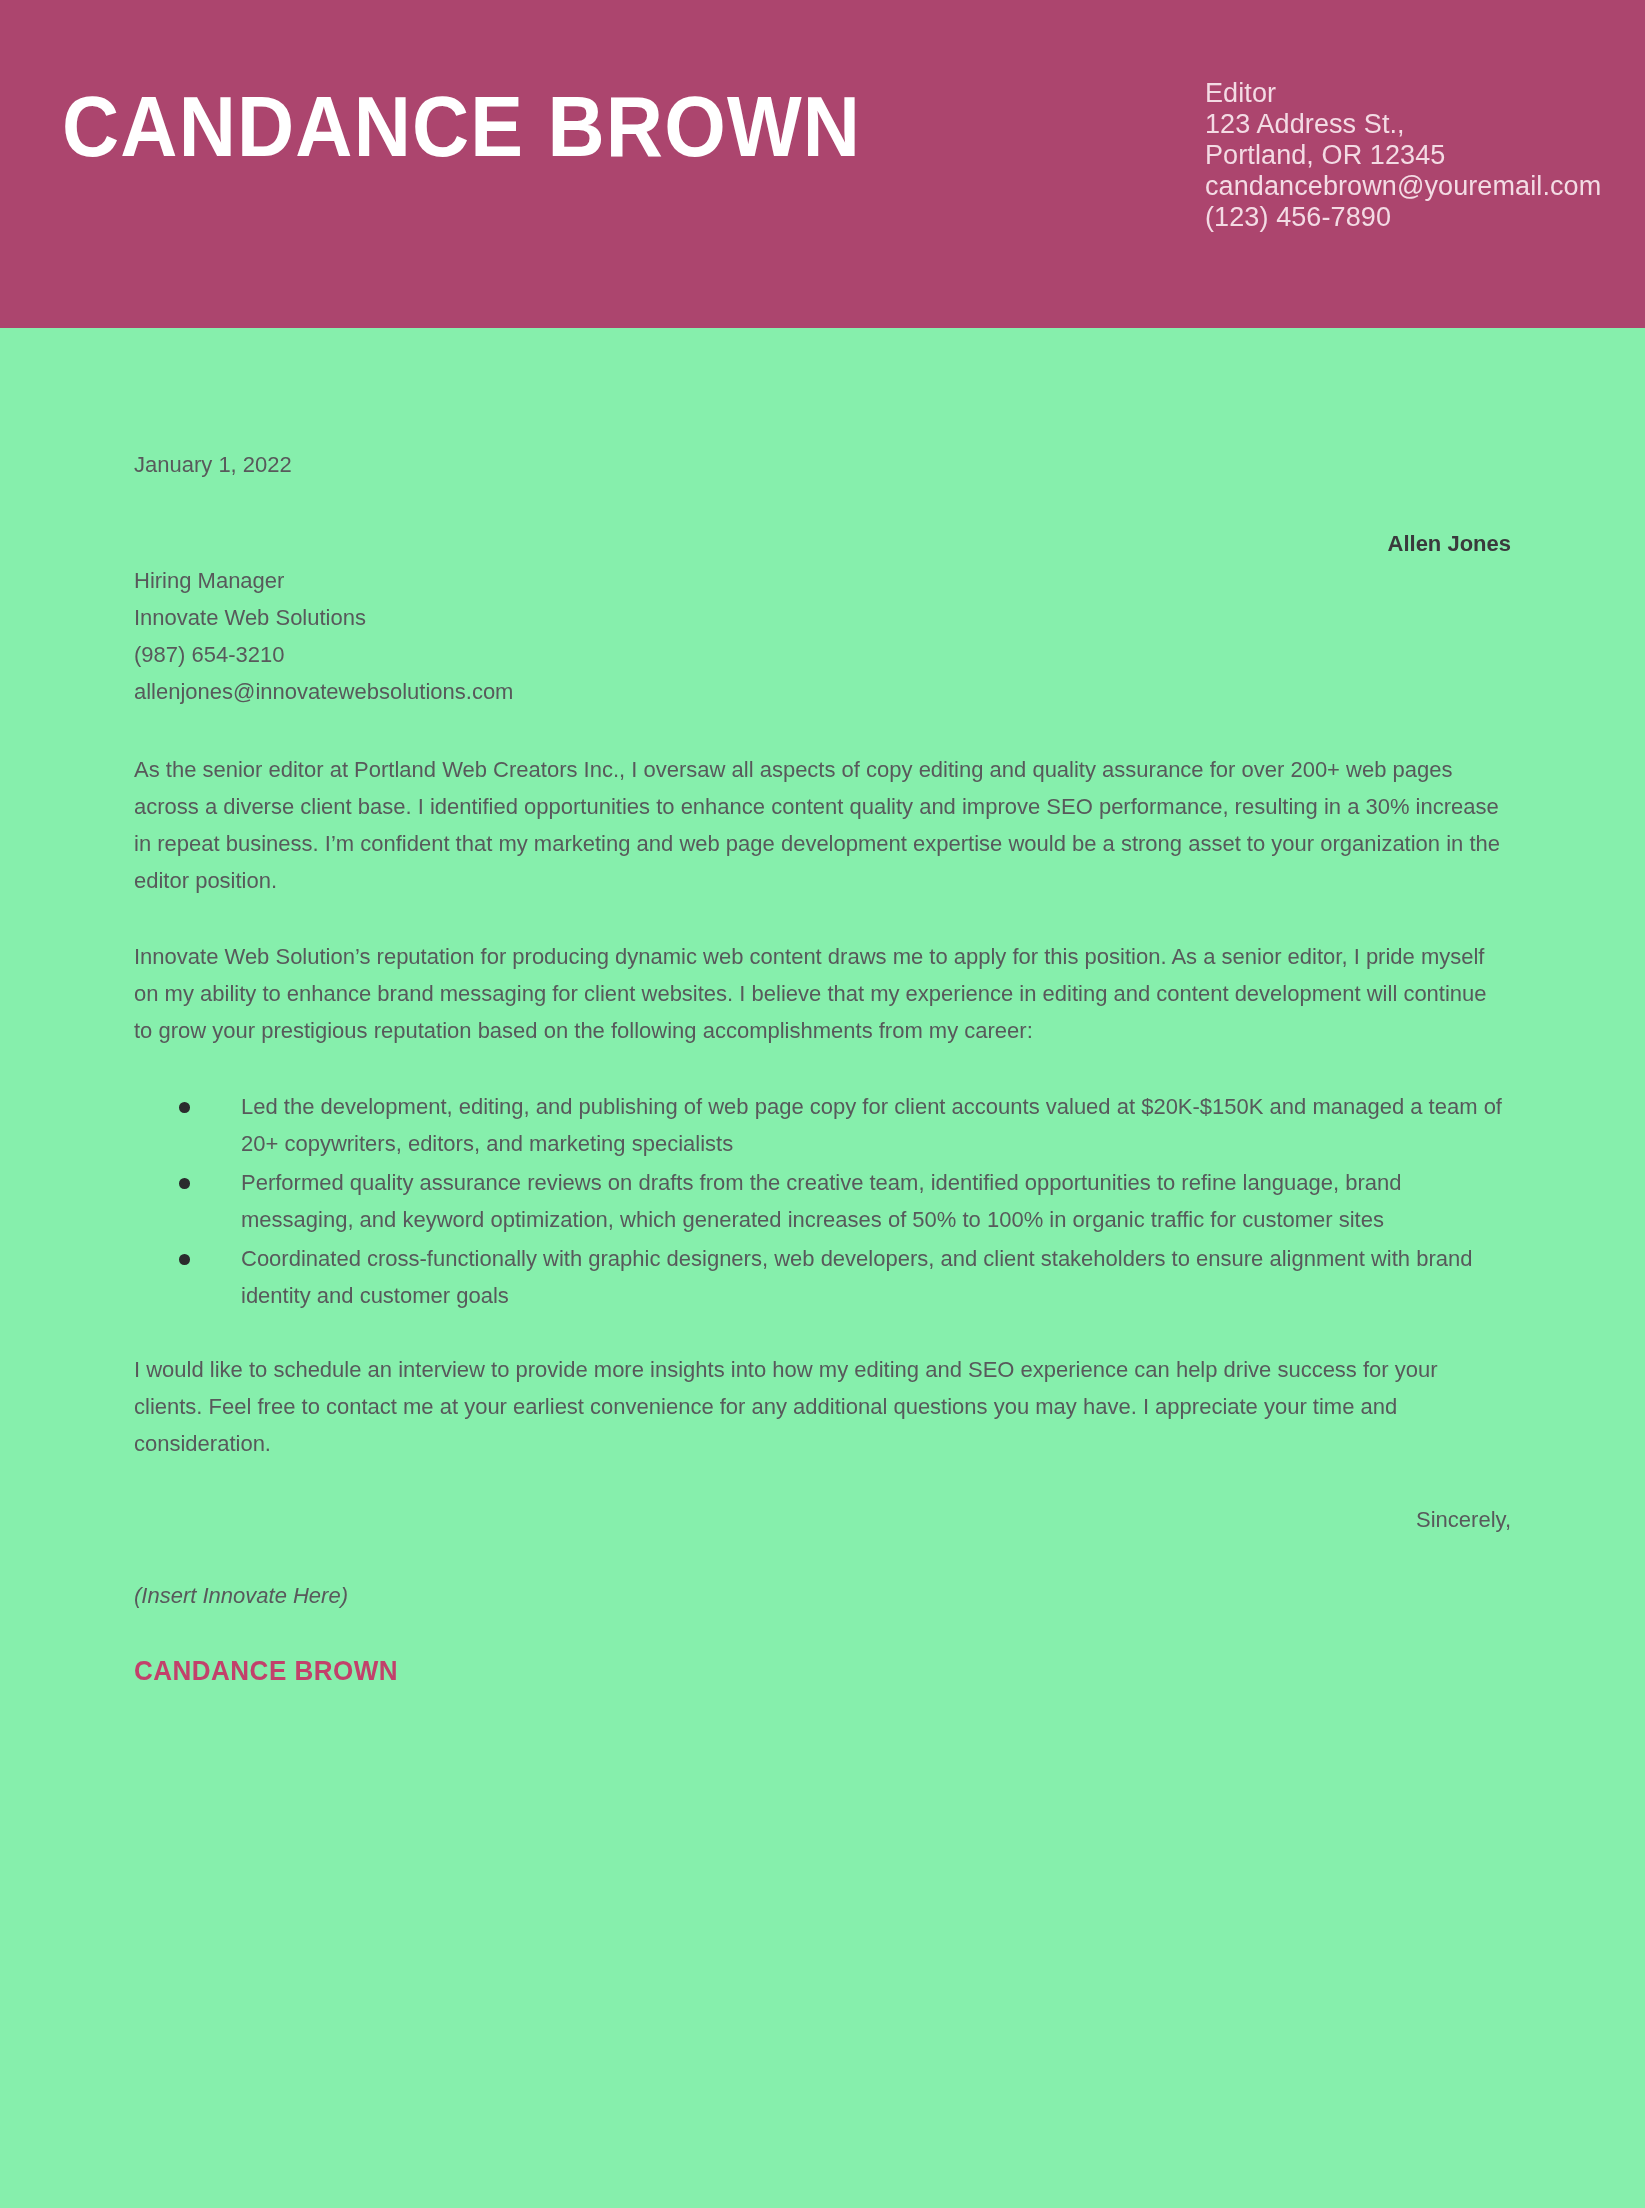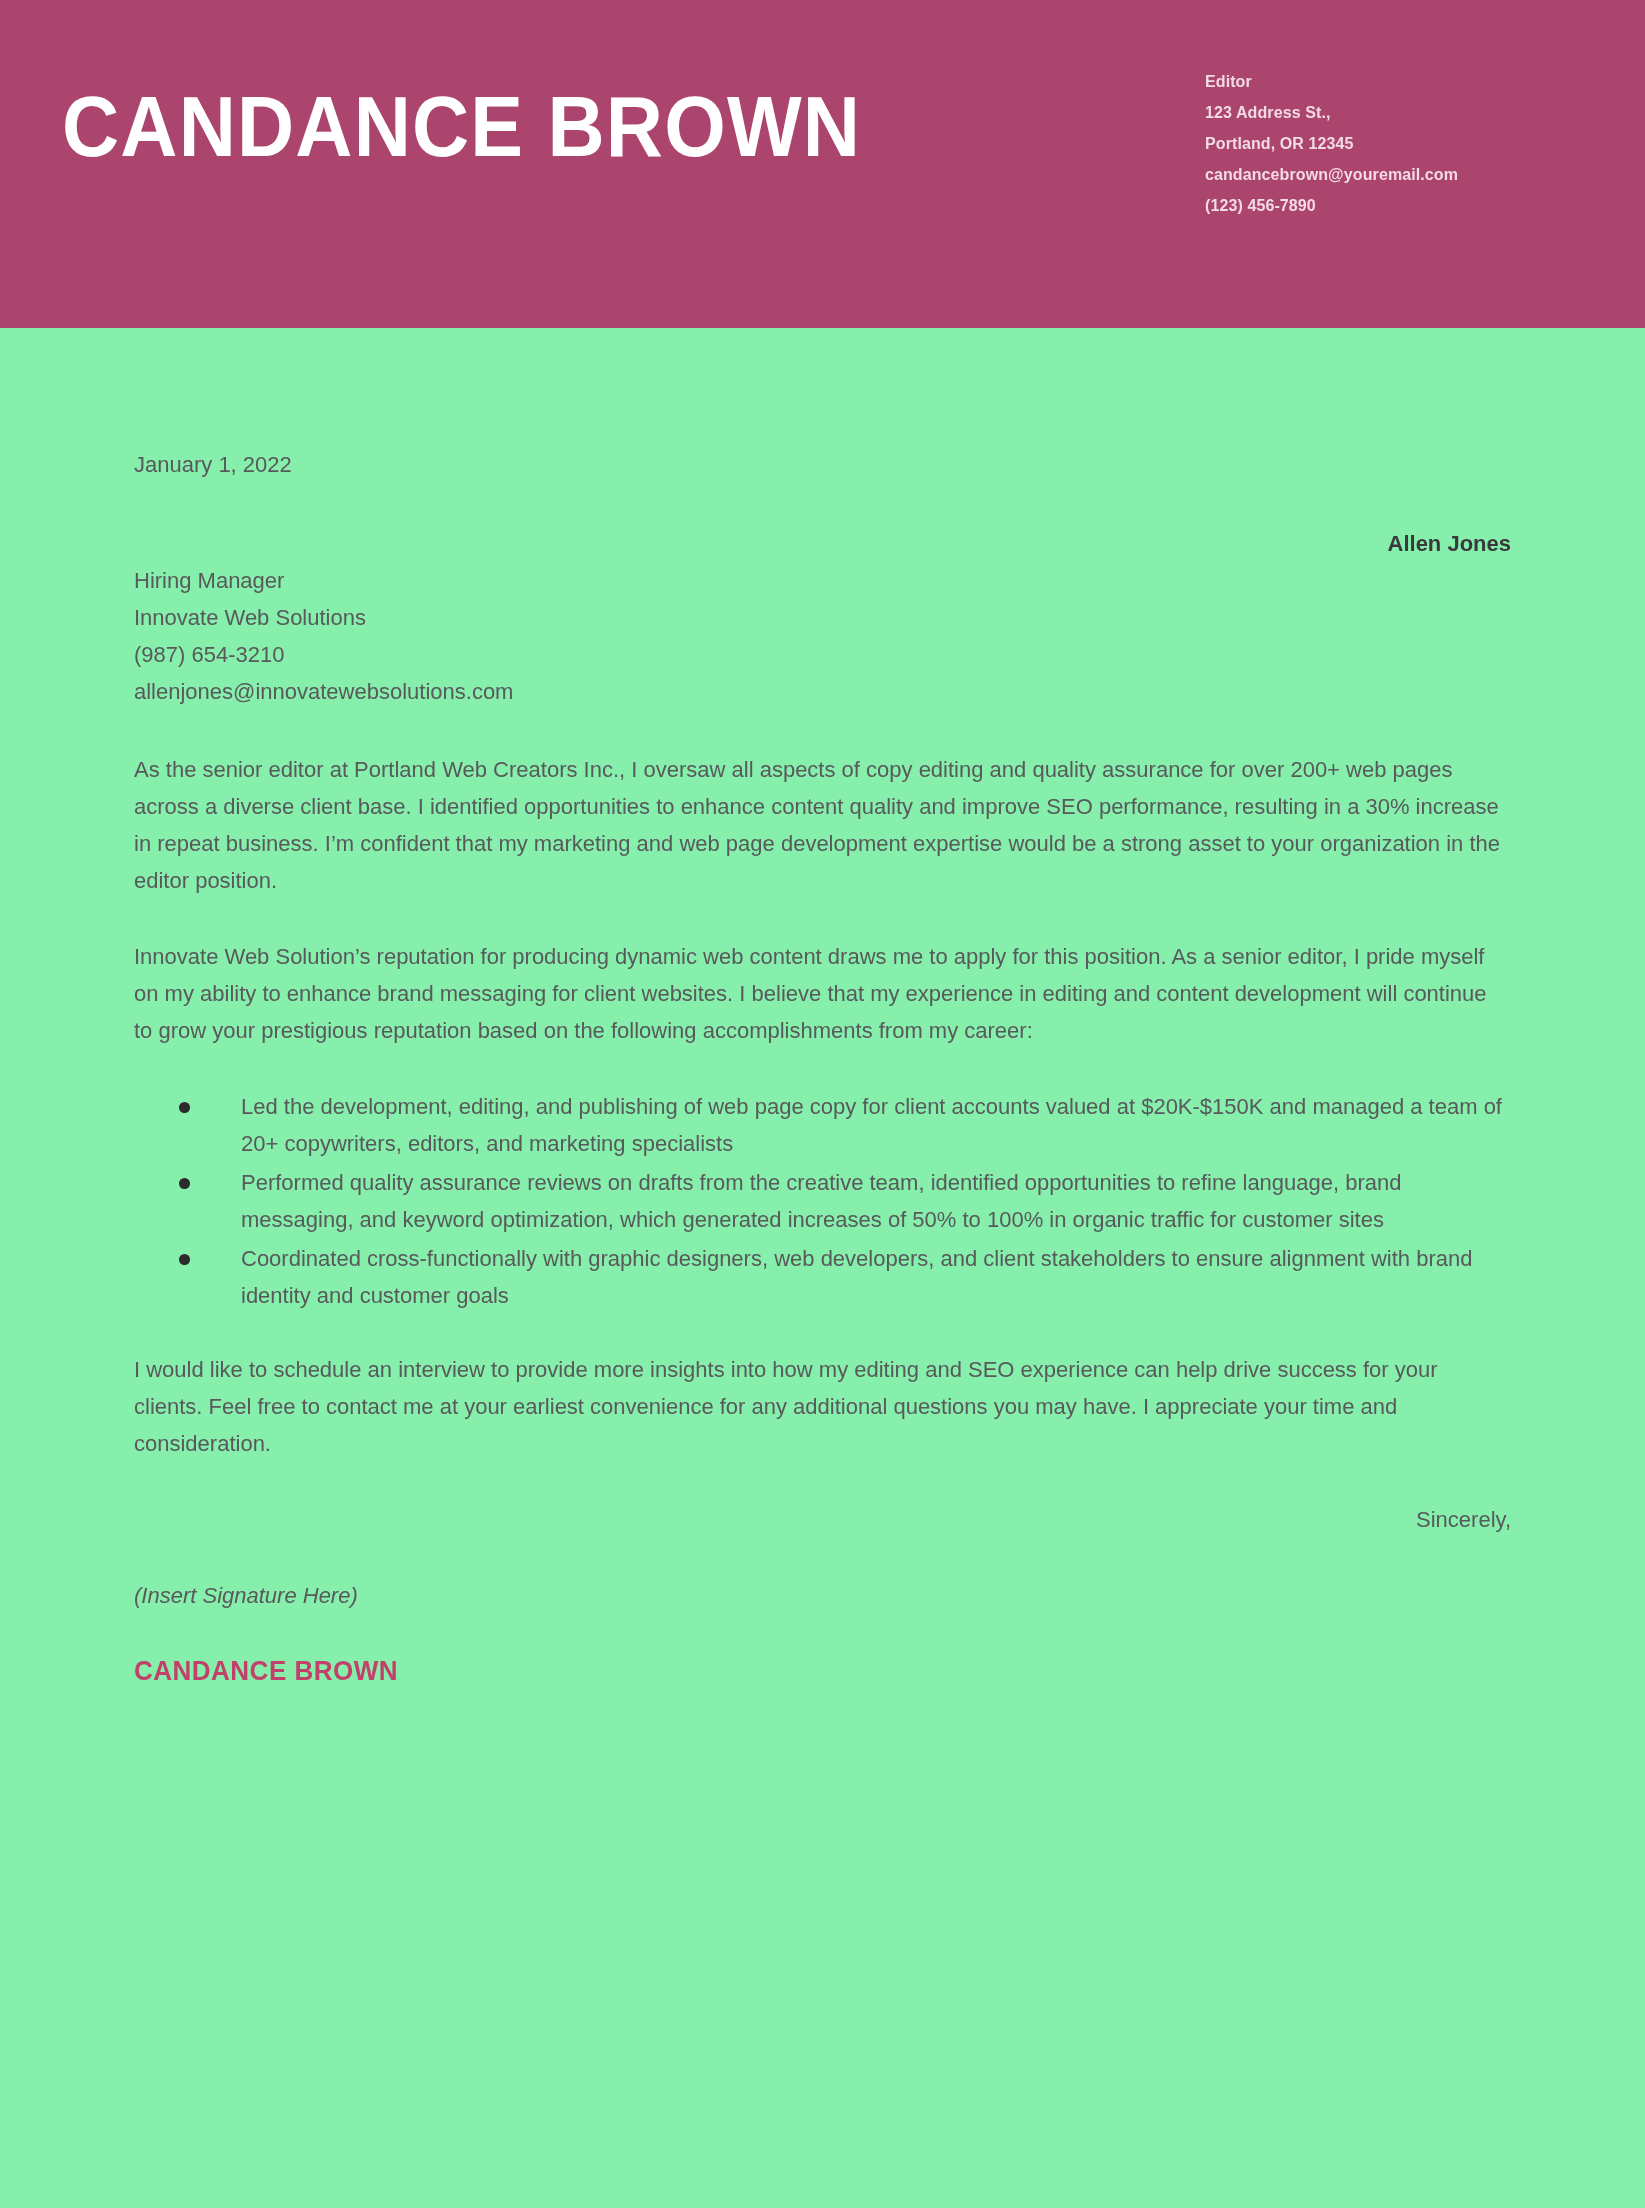--- a/index.html
+++ b/index.html
@@ -41,26 +41,26 @@
     font-weight: 700;
     letter-spacing: 1.3px;
     transform: scaleX(0.92);
     transform-origin: left center;
     white-space: nowrap;
   }
 
   .header-contact {
     position: absolute;
     left: 1205px;
-    top: 66px;
+    top: 78px;
     width: 410px;
     color: #f3dbe4;
-    font-size: 16px;
+    font-size: 27px;
     line-height: 31px;
-    font-weight: 700;
+    font-weight: 400;
     letter-spacing: 0.1px;
   }
   .header-contact .cline {
     display: block;
     white-space: nowrap;
   }
 
   
   .letter-body {
     position: absolute;
@@ -192,20 +192,20 @@
       <li>
         <span class="bullet-dot"></span>
         <span>Coordinated cross-functionally with graphic designers, web developers, and client stakeholders to ensure alignment with brand identity and customer goals</span>
       </li>
     </ul>
 
     <p class="para">I would like to schedule an interview to provide more insights into how my editing and SEO experience can help drive success for your clients. Feel free to contact me at your earliest convenience for any additional questions you may have. I appreciate your time and consideration.</p>
 
     <div class="closing">Sincerely,</div>
 
-    <div class="signature-placeholder">(Insert Signature Here)</div>
+    <div class="signature-placeholder">(Insert Innovate Here)</div>
 
     <div class="signature-name">CANDANCE BROWN</div>
 
   </div>
 
 </div>
 
 
 </body></html>

